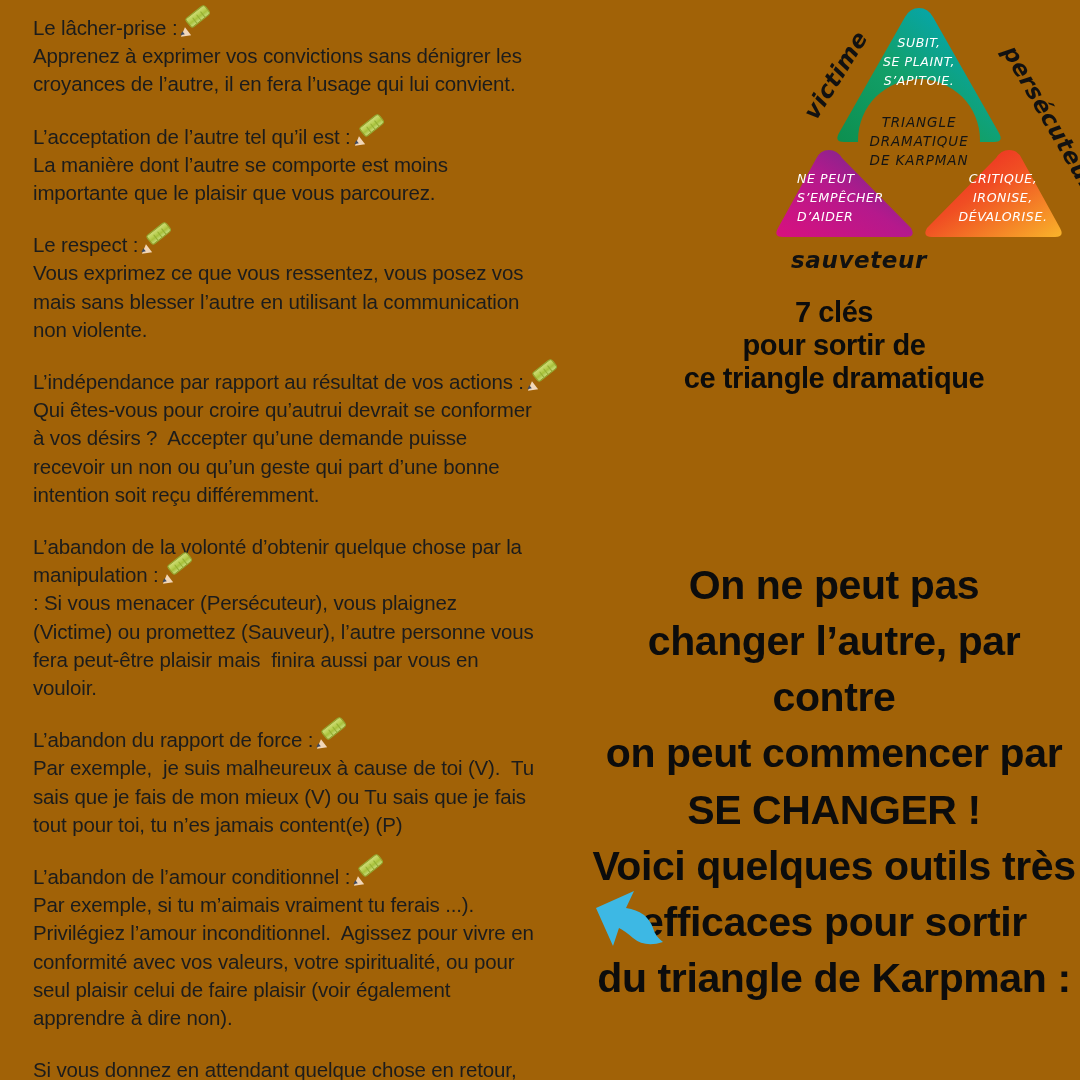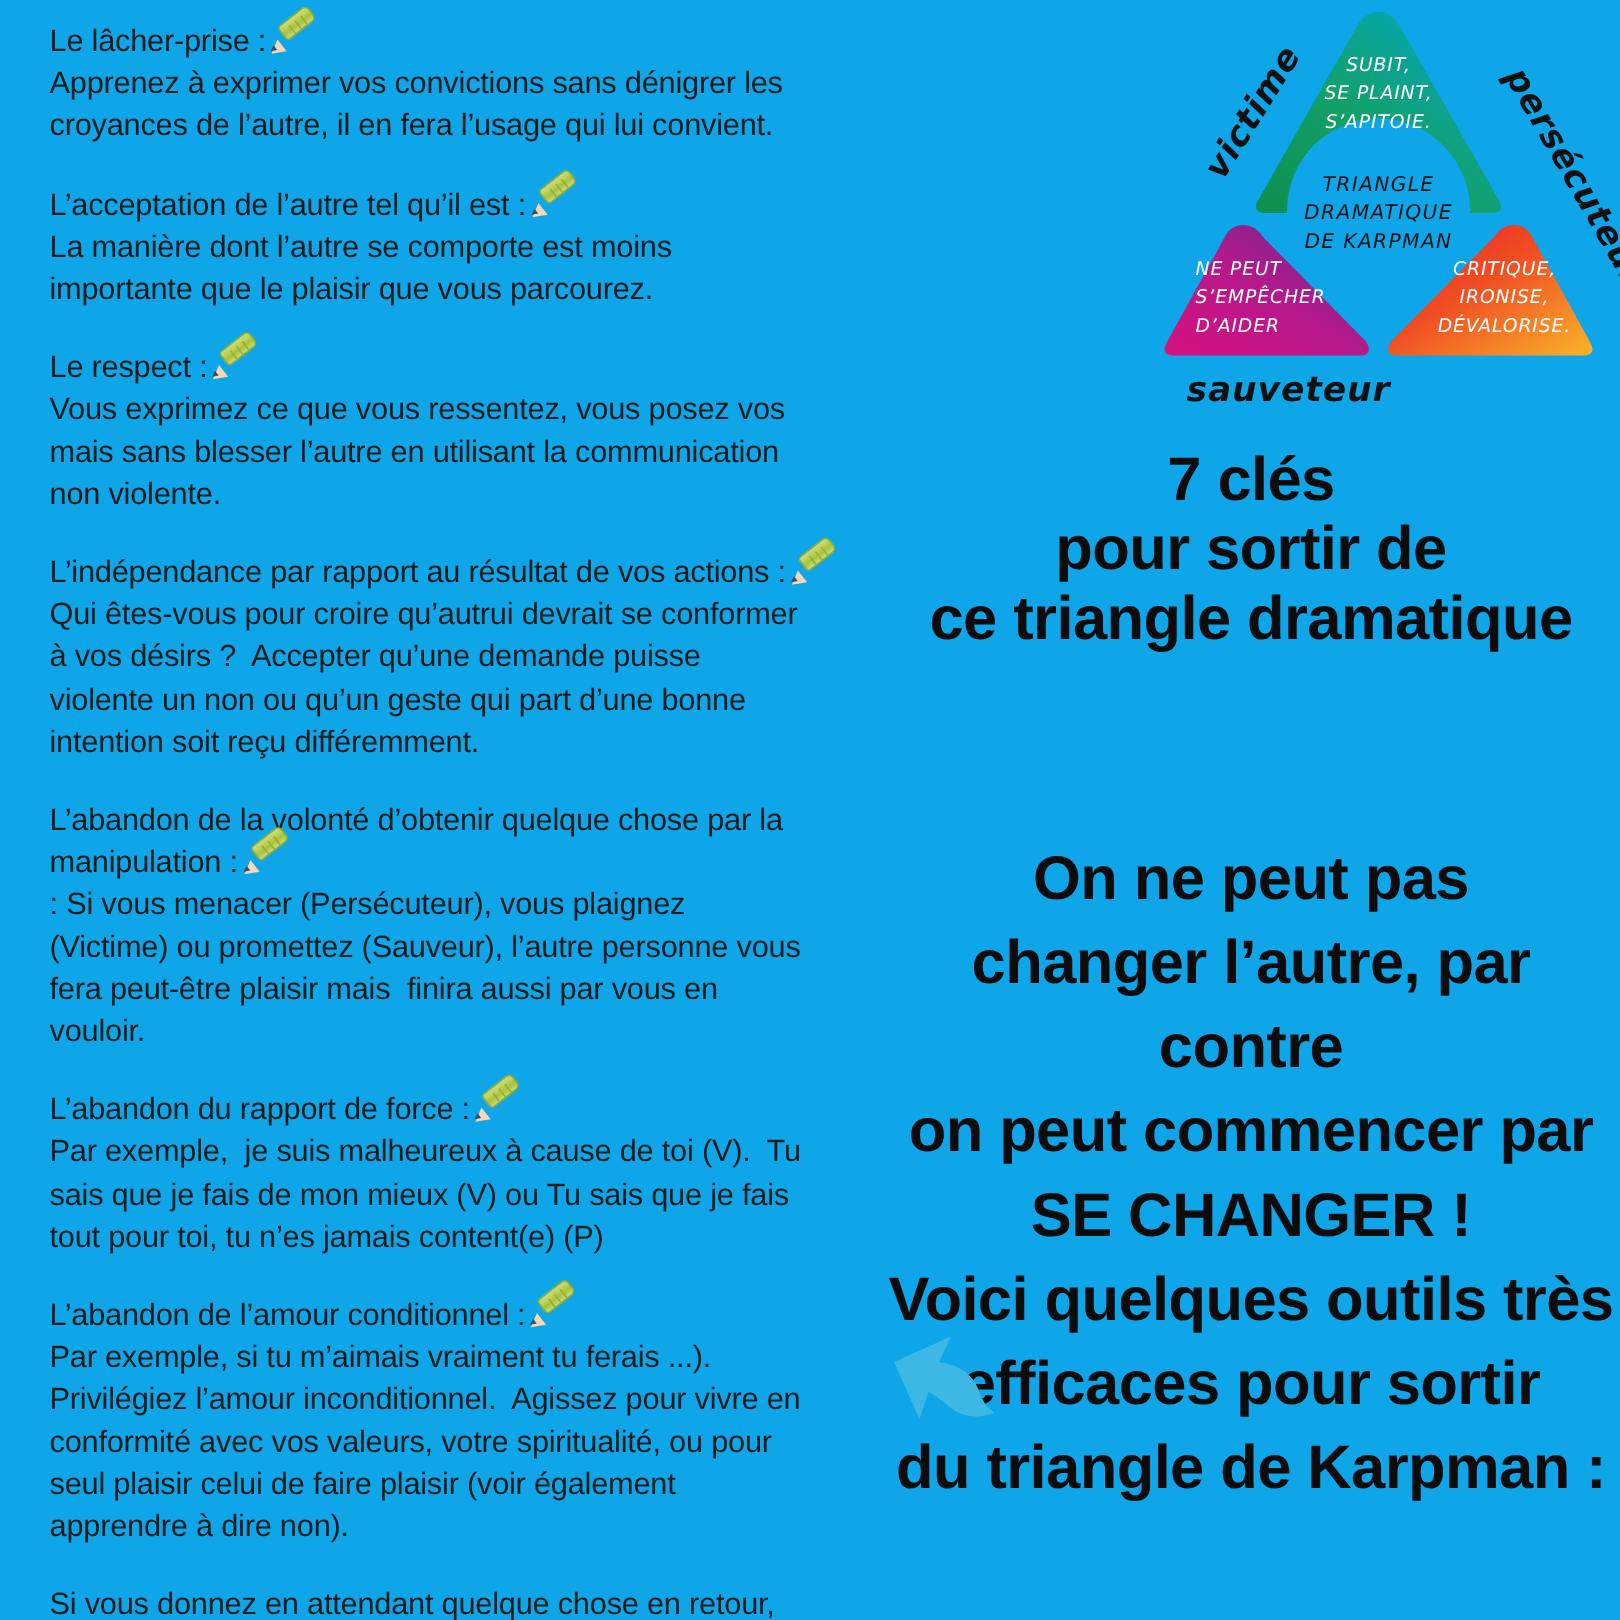--- a/index.html
+++ b/index.html
@@ -4,21 +4,21 @@
 <style>
   html, body {
     margin: 0;
     padding: 0;
     background: #ffffff;
   }
   #page {
     position: relative;
     width: 1080px;
     height: 1080px;
-    background: #0ea5e9;
+    background: #a16207;
     overflow: hidden;
     font-family: "Liberation Sans", sans-serif;
     color: #1a1a1a;
   }
 
   
   #left-col {
     position: absolute;
     left: 33px;
     top: 14px;
@@ -140,21 +140,21 @@
     position: absolute;
     width: 492px;
     text-align: center;
     font-weight: 700;
     color: #0c0c0c;
     line-height: 1.13;
     letter-spacing: -0.4px;
   }
   #head-1 {
     top: 296px;
-    font-size: 41px;
+    font-size: 29px;
   }
   #head-2 {
     top: 557px;
     font-size: 41px;
     line-height: 1.37;
   }
 
   
   #blue-arrow {
     position: absolute;
@@ -183,21 +183,21 @@
       <div class="block">
         <div class="tline headwrap"><span>Le respect :</span><span class="pencil"><span class="tip"></span><span class="lead"></span><span class="body"></span></span></div>
         <div class="tline">Vous exprimez ce que vous ressentez, vous posez vos</div>
         <div class="tline">mais sans blesser l’autre en utilisant la communication</div>
         <div class="tline">non violente.</div>
       </div>
       <div class="block">
         <div class="tline headwrap"><span>L’indépendance par rapport au résultat de vos actions :</span><span class="pencil"><span class="tip"></span><span class="lead"></span><span class="body"></span></span></div>
         <div class="tline">Qui êtes-vous pour croire qu’autrui devrait se conformer</div>
         <div class="tline">à vos désirs ?  Accepter qu’une demande puisse</div>
-        <div class="tline">violente un non ou qu’un geste qui part d’une bonne</div>
+        <div class="tline">recevoir un non ou qu’un geste qui part d’une bonne</div>
         <div class="tline">intention soit reçu différemment.</div>
       </div>
       <div class="block">
         <div class="tline headwrap"><span>L’abandon de la volonté d’obtenir quelque chose par la</span></div>
         <div class="tline headwrap"><span>manipulation :</span><span class="pencil"><span class="tip"></span><span class="lead"></span><span class="body"></span></span></div>
         <div class="tline">: Si vous menacer (Persécuteur), vous plaignez</div>
         <div class="tline">(Victime) ou promettez (Sauveur), l’autre personne vous</div>
         <div class="tline">fera peut-être plaisir mais  finira aussi par vous en</div>
         <div class="tline">vouloir.</div>
       </div>

